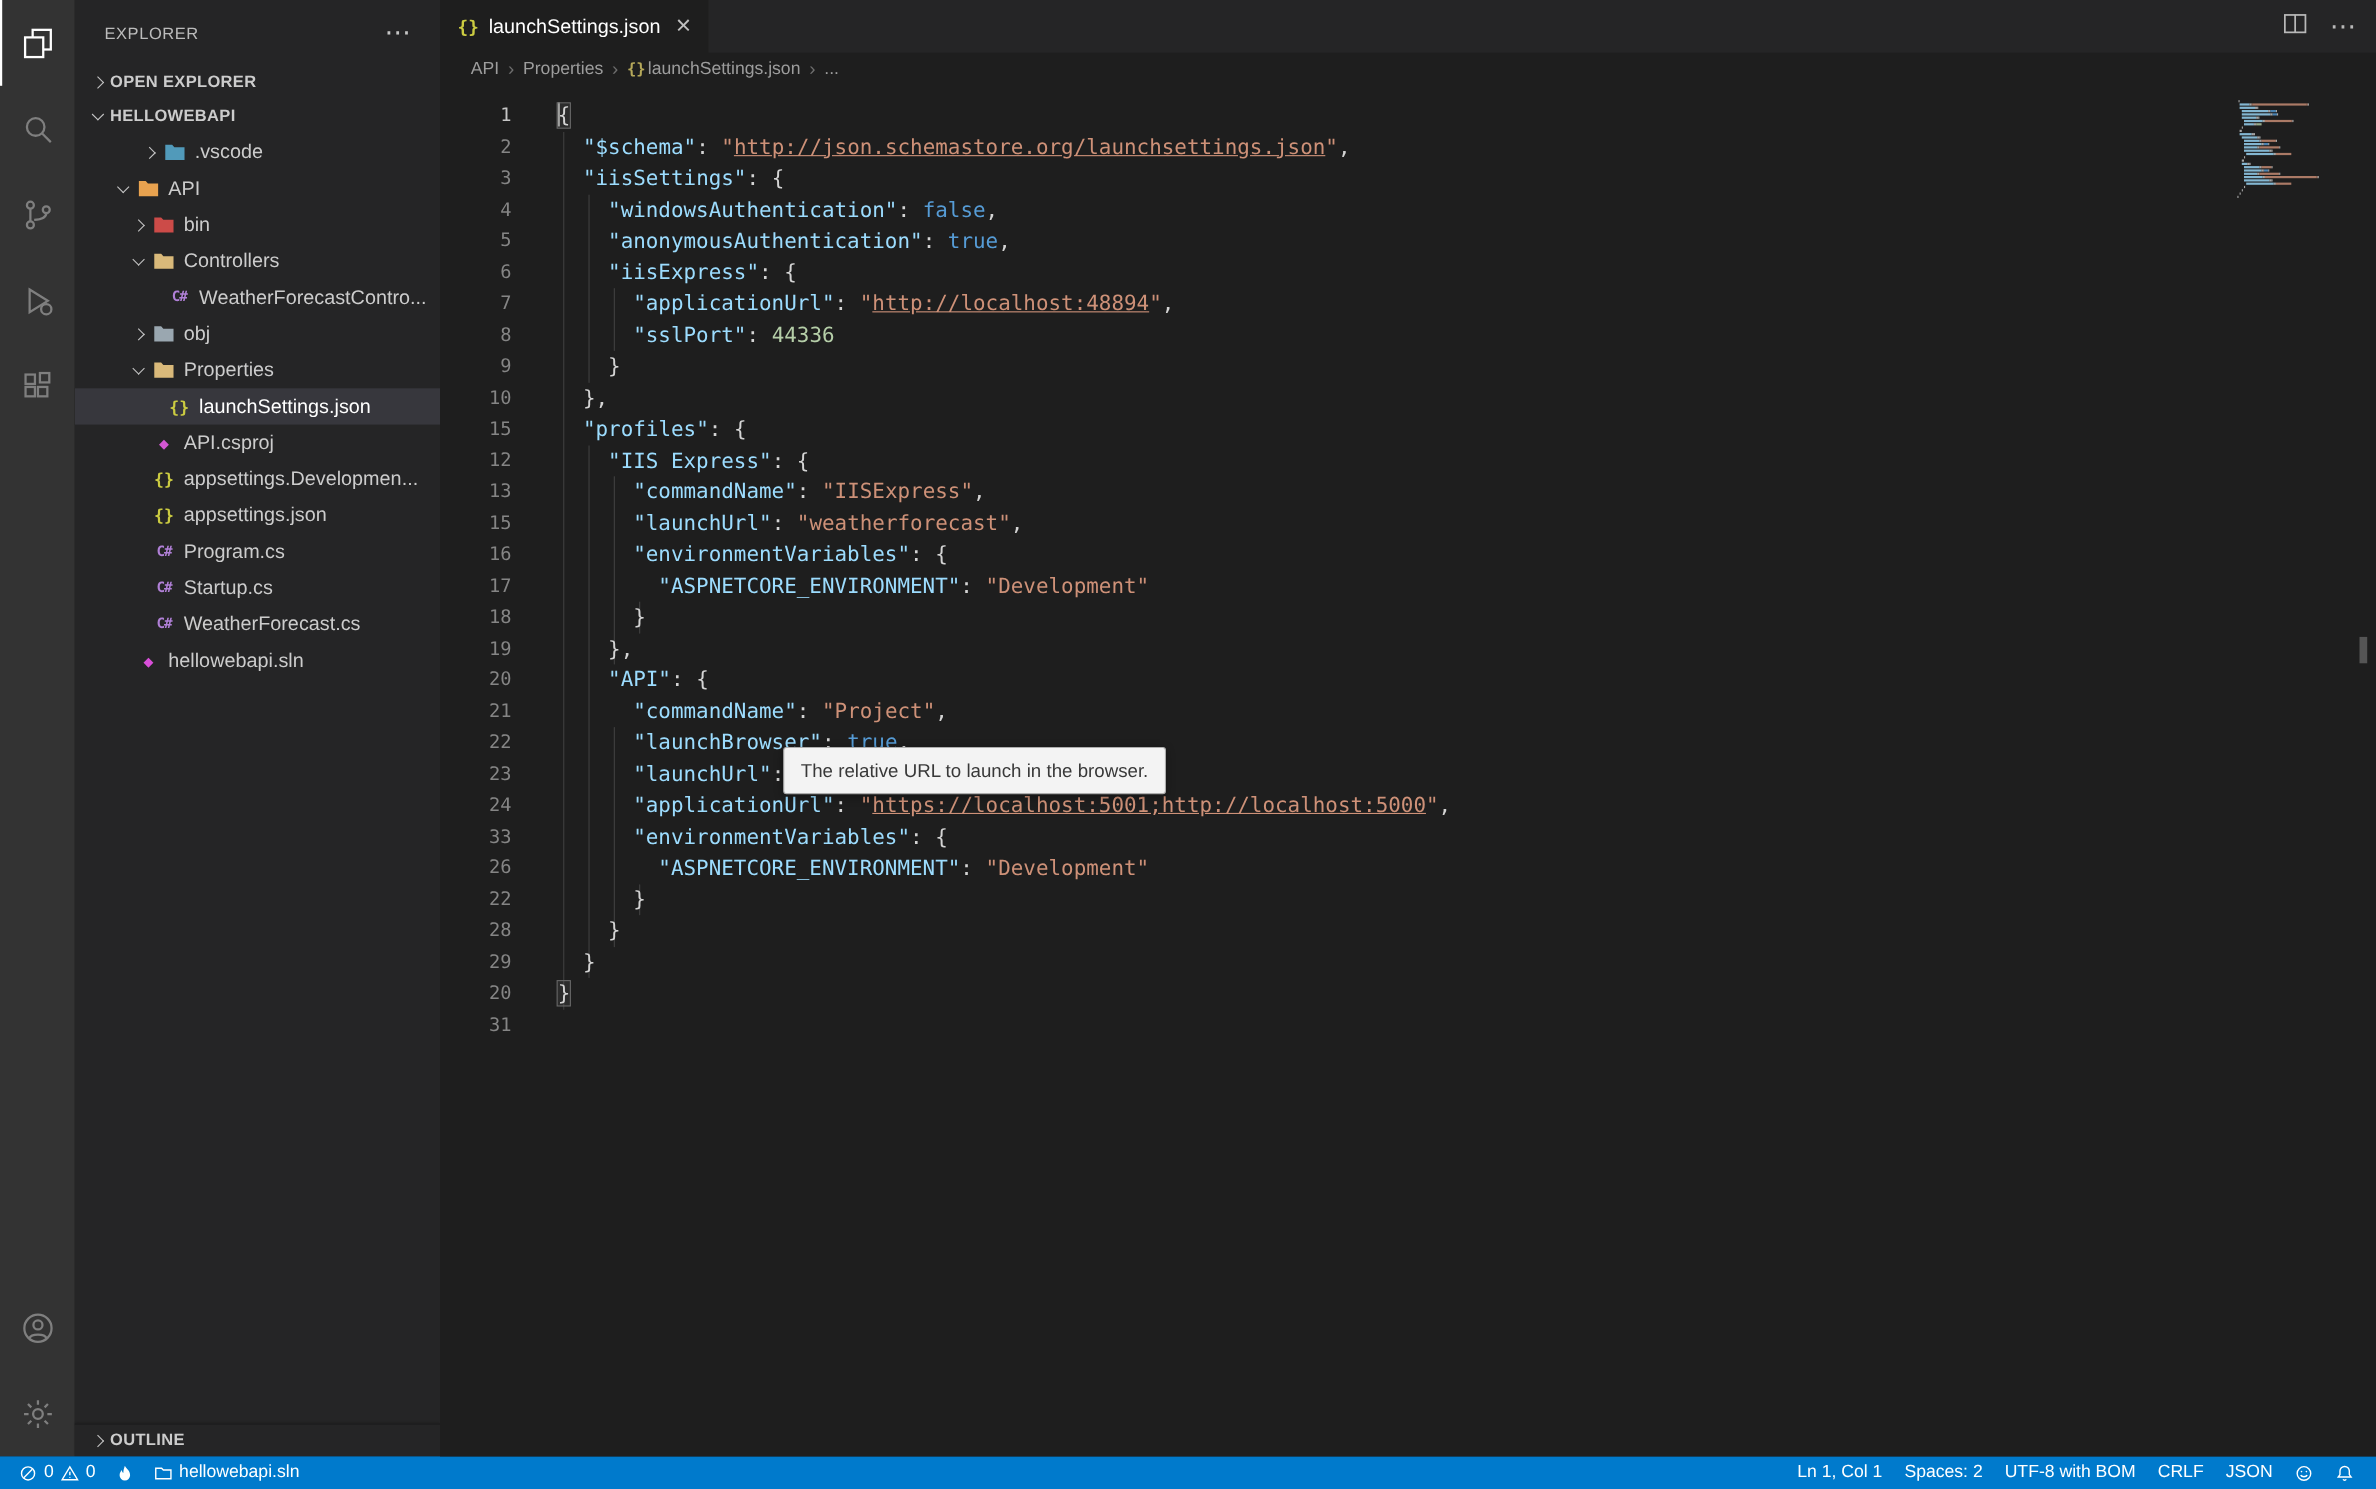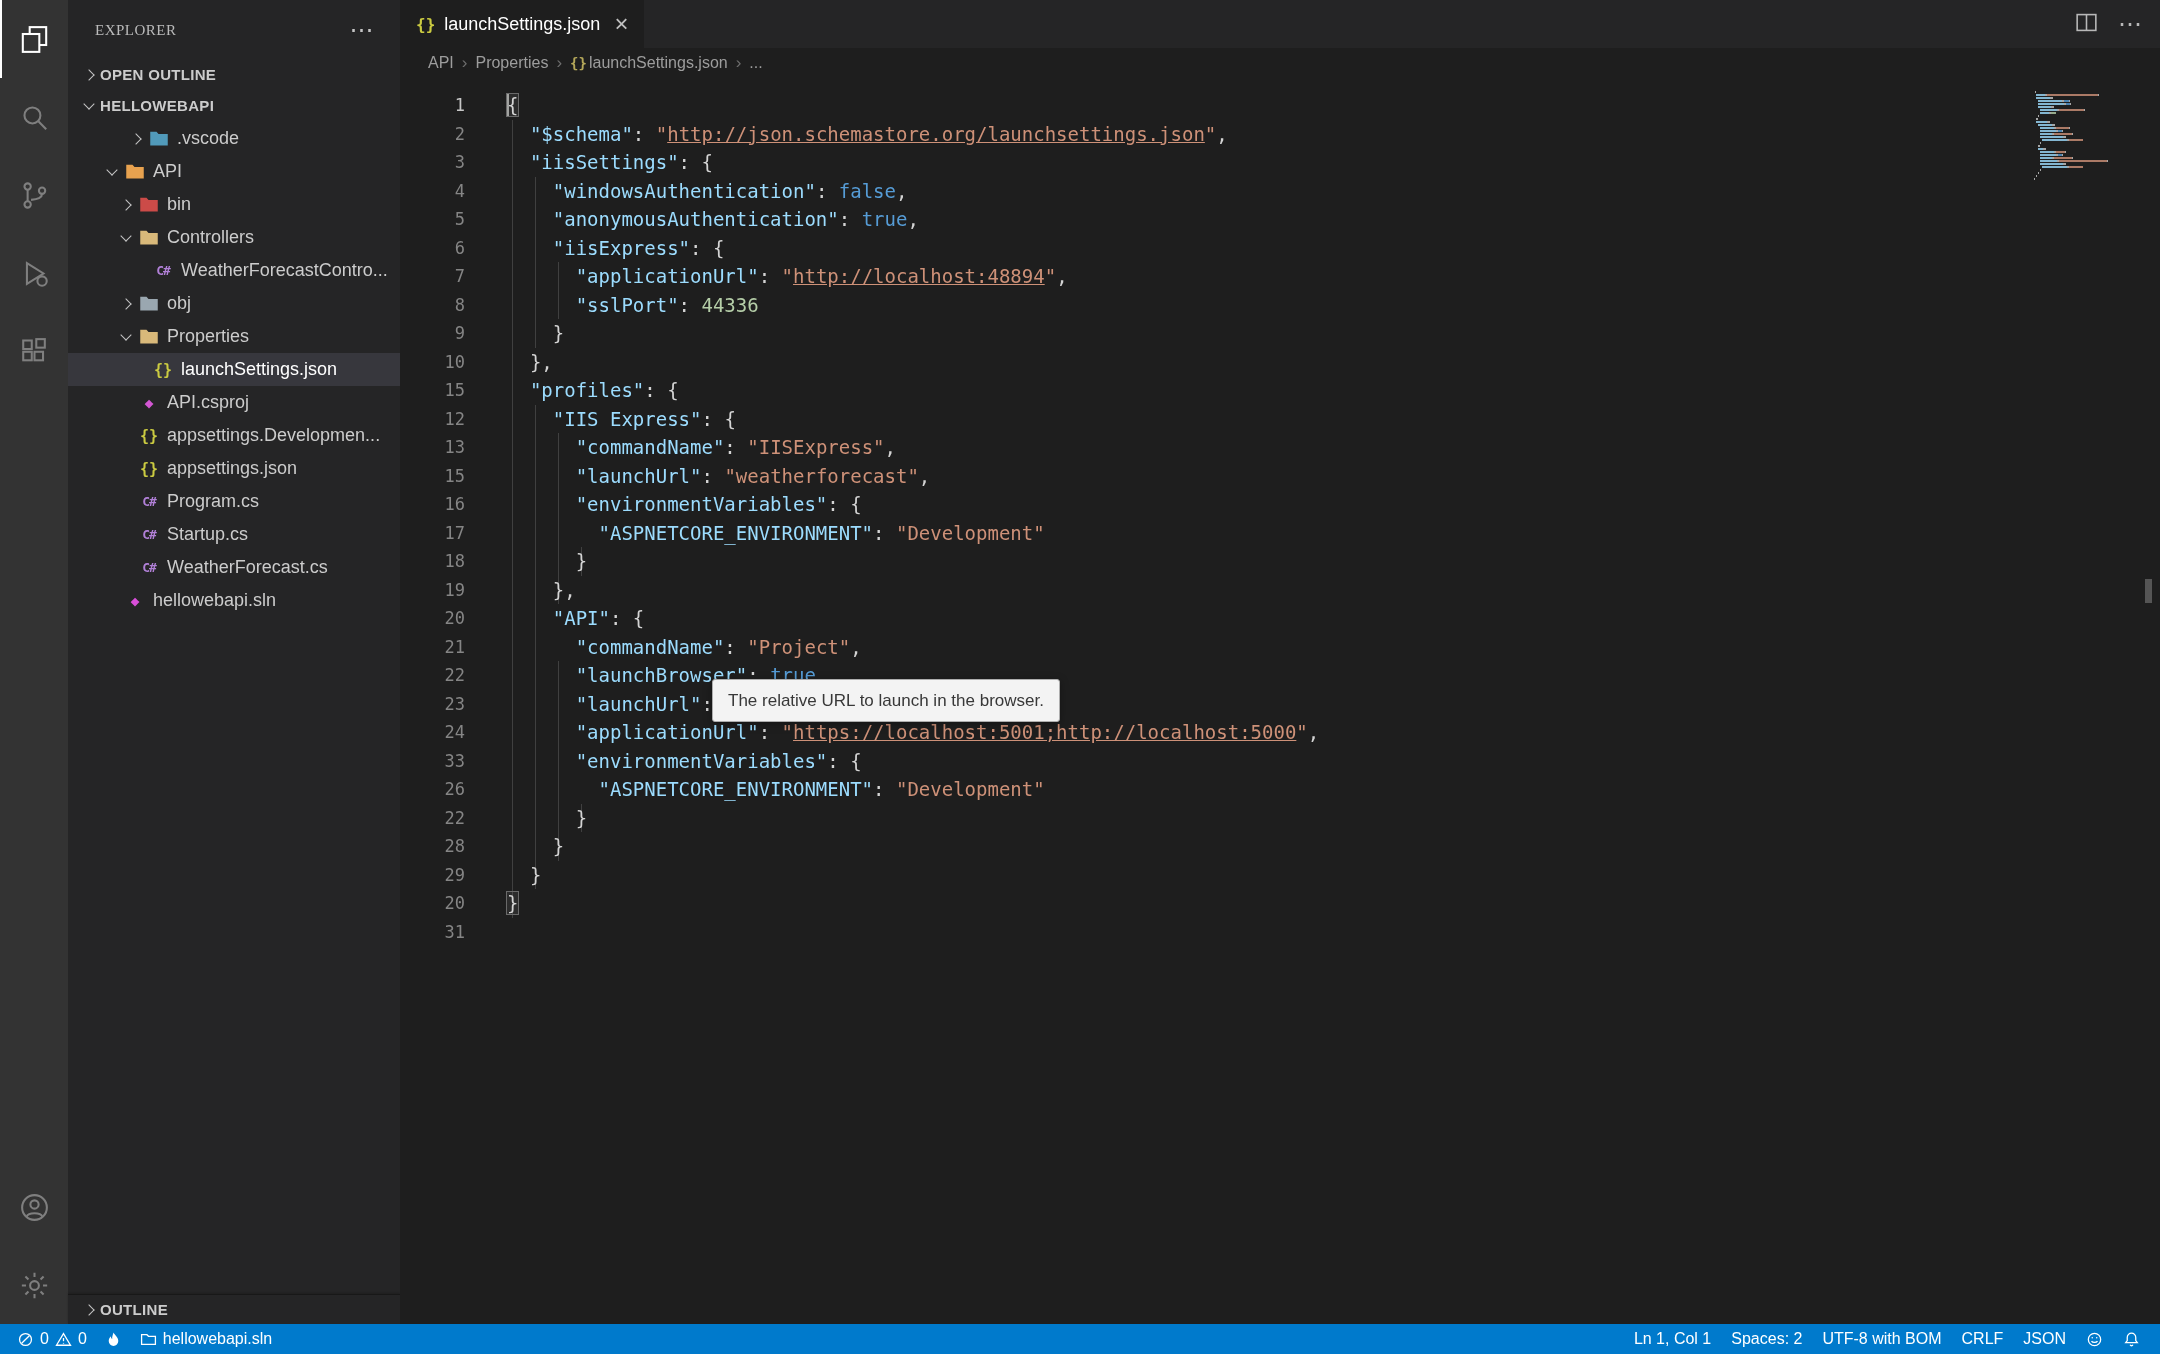--- a/index.html
+++ b/index.html
@@ -14,21 +14,21 @@
   .ab-bottom { margin-top:auto; }
   .ab-item { height:78px; display:flex; align-items:center; justify-content:center;
              color:#7f7f7f; cursor:pointer; position:relative; }
   .ab-item svg { width:33px; height:33px; stroke:currentColor; fill:none; stroke-width:1.5; }
   .ab-item.active { color:#ffffff; }
   .ab-item.active::before { content:""; position:absolute; left:0; top:0; bottom:0; width:2px; background:#ffffff; }
 
   
   .sidebar { width:332px; background:#252526; color:#cccccc; display:flex; flex-direction:column; flex:none; }
   .sb-title { height:60px; display:flex; align-items:center; padding:0 26px 0 27px;
-              font-size:15px; color:#bbbbbb; letter-spacing:0.5px;font-family:Liberation Serif, serif; }
+              font-size:15px; color:#bbbbbb; letter-spacing:0.5px; }
   .sb-more { margin-left:auto; font-size:24px; color:#c5c5c5; cursor:pointer; line-height:10px; }
   .sb-section { display:flex; align-items:center; height:29px; padding-left:10px;
                 font-size:15px; font-weight:bold; color:#cccccc; cursor:pointer; letter-spacing:0.3px; }
   .sb-section.root-hdr { height:33px; }
   .sb-section.outline { margin-top:auto; height:30px; border-top:1px solid rgba(0,0,0,.35); box-shadow:0 -1px 2px rgba(0,0,0,.2); }
   .chev { width:22px; flex:none; display:flex; align-items:center; justify-content:center; }
   .chev i { display:block; width:8px; height:8px; border-right:1.7px solid #c5c5c5; border-bottom:1.7px solid #c5c5c5; }
   .chev.right i { transform:rotate(-45deg); }
   .chev.down  i { transform:rotate(45deg); margin-top:-3px; }
   .tree { overflow:hidden; }
@@ -157,21 +157,21 @@
 
     <aside class="sidebar">
       <div class="sb-title">
         <span>EXPLORER</span>
         <span class="sb-more">⋯</span>
       </div>
       <div class="sb-section">
         <span class="chev right">
             <i></i>
           </span>
-        <span class="sb-sec-label">OPEN OUTLINE</span>
+        <span class="sb-sec-label">OPEN EXPLORER</span>
       </div>
       <div class="sb-section root-hdr">
         <span class="chev down">
             <i></i>
           </span>
         <span class="sb-sec-label">HELLOWEBAPI</span>
       </div>
       <div class="tree">
           <div class="trow" style="padding-left: 33px; margin-left: 24px;">
             <span class="chev right">

